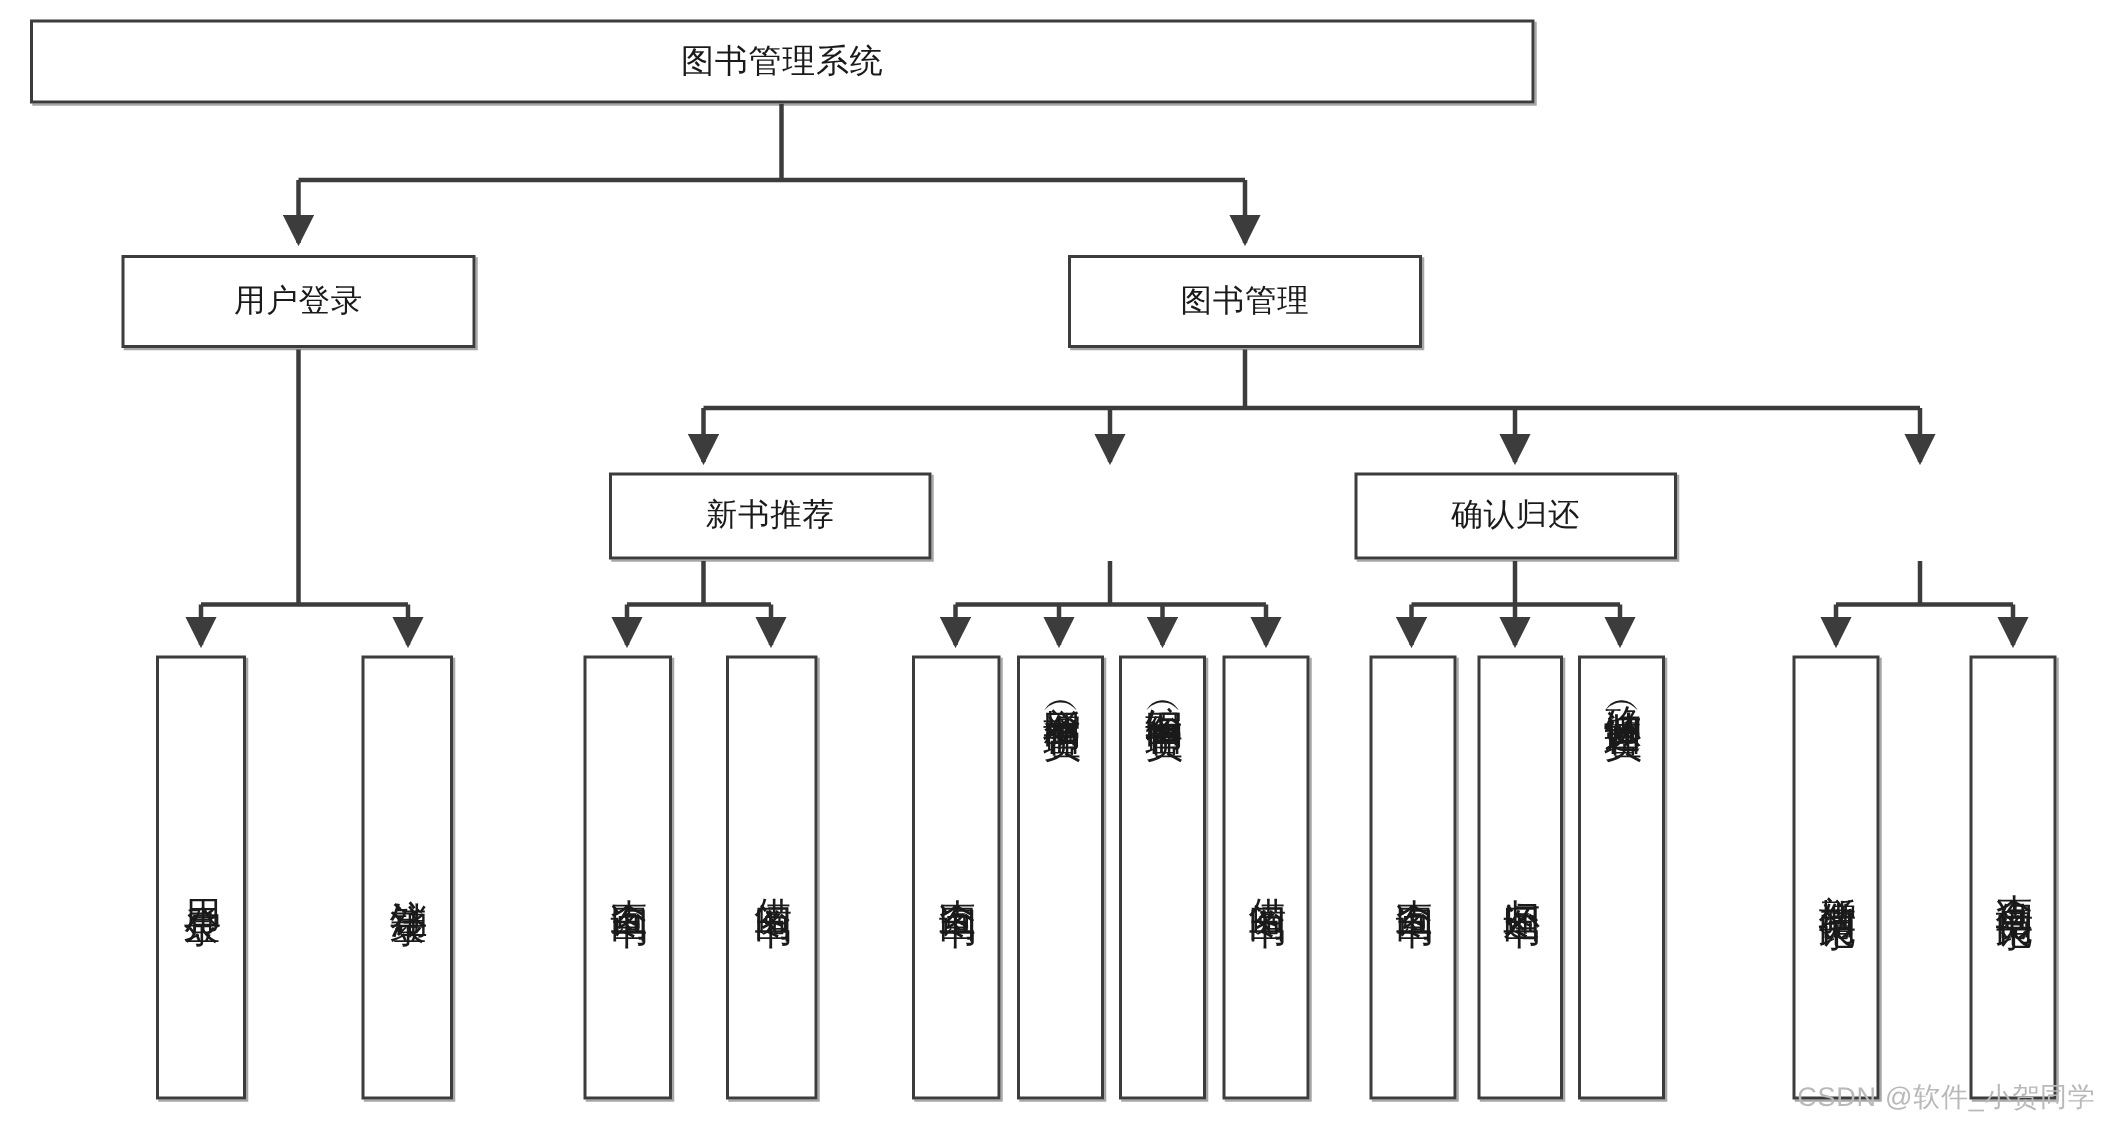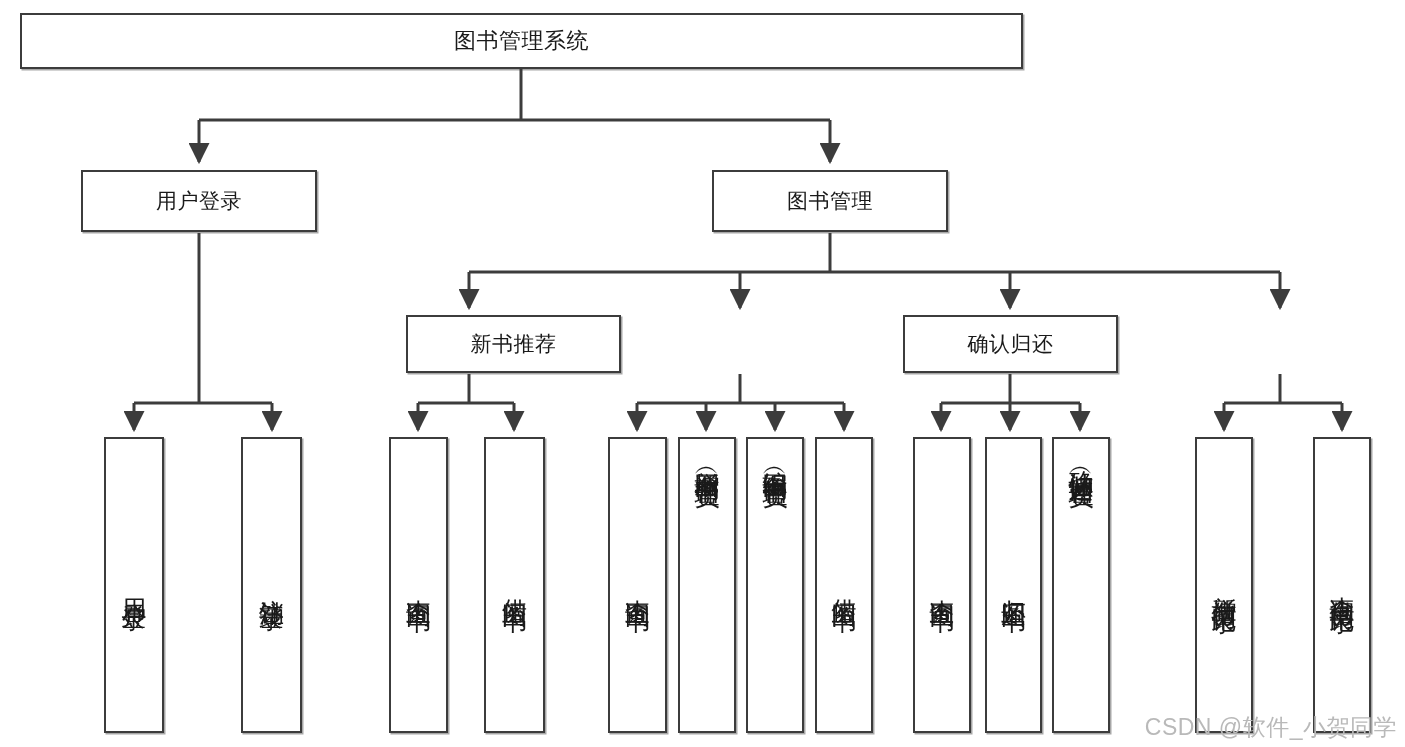--- a/index.html
+++ b/index.html
@@ -68,21 +68,21 @@
     letter-spacing: 2px;
   }
   .node.v.mid {
     align-items: center;
     padding-top: 0;
   }
   .watermark {
     position: absolute;
     right: 8px;
     bottom: 4px;
-    font-size: 23px;
+    font-size: 18px;
     color: #b9b9b9;
     white-space: nowrap;
     letter-spacing: 0.5px;
   }
 </style>
 </head>
 <body>
 
 <div id="canvas">
 

